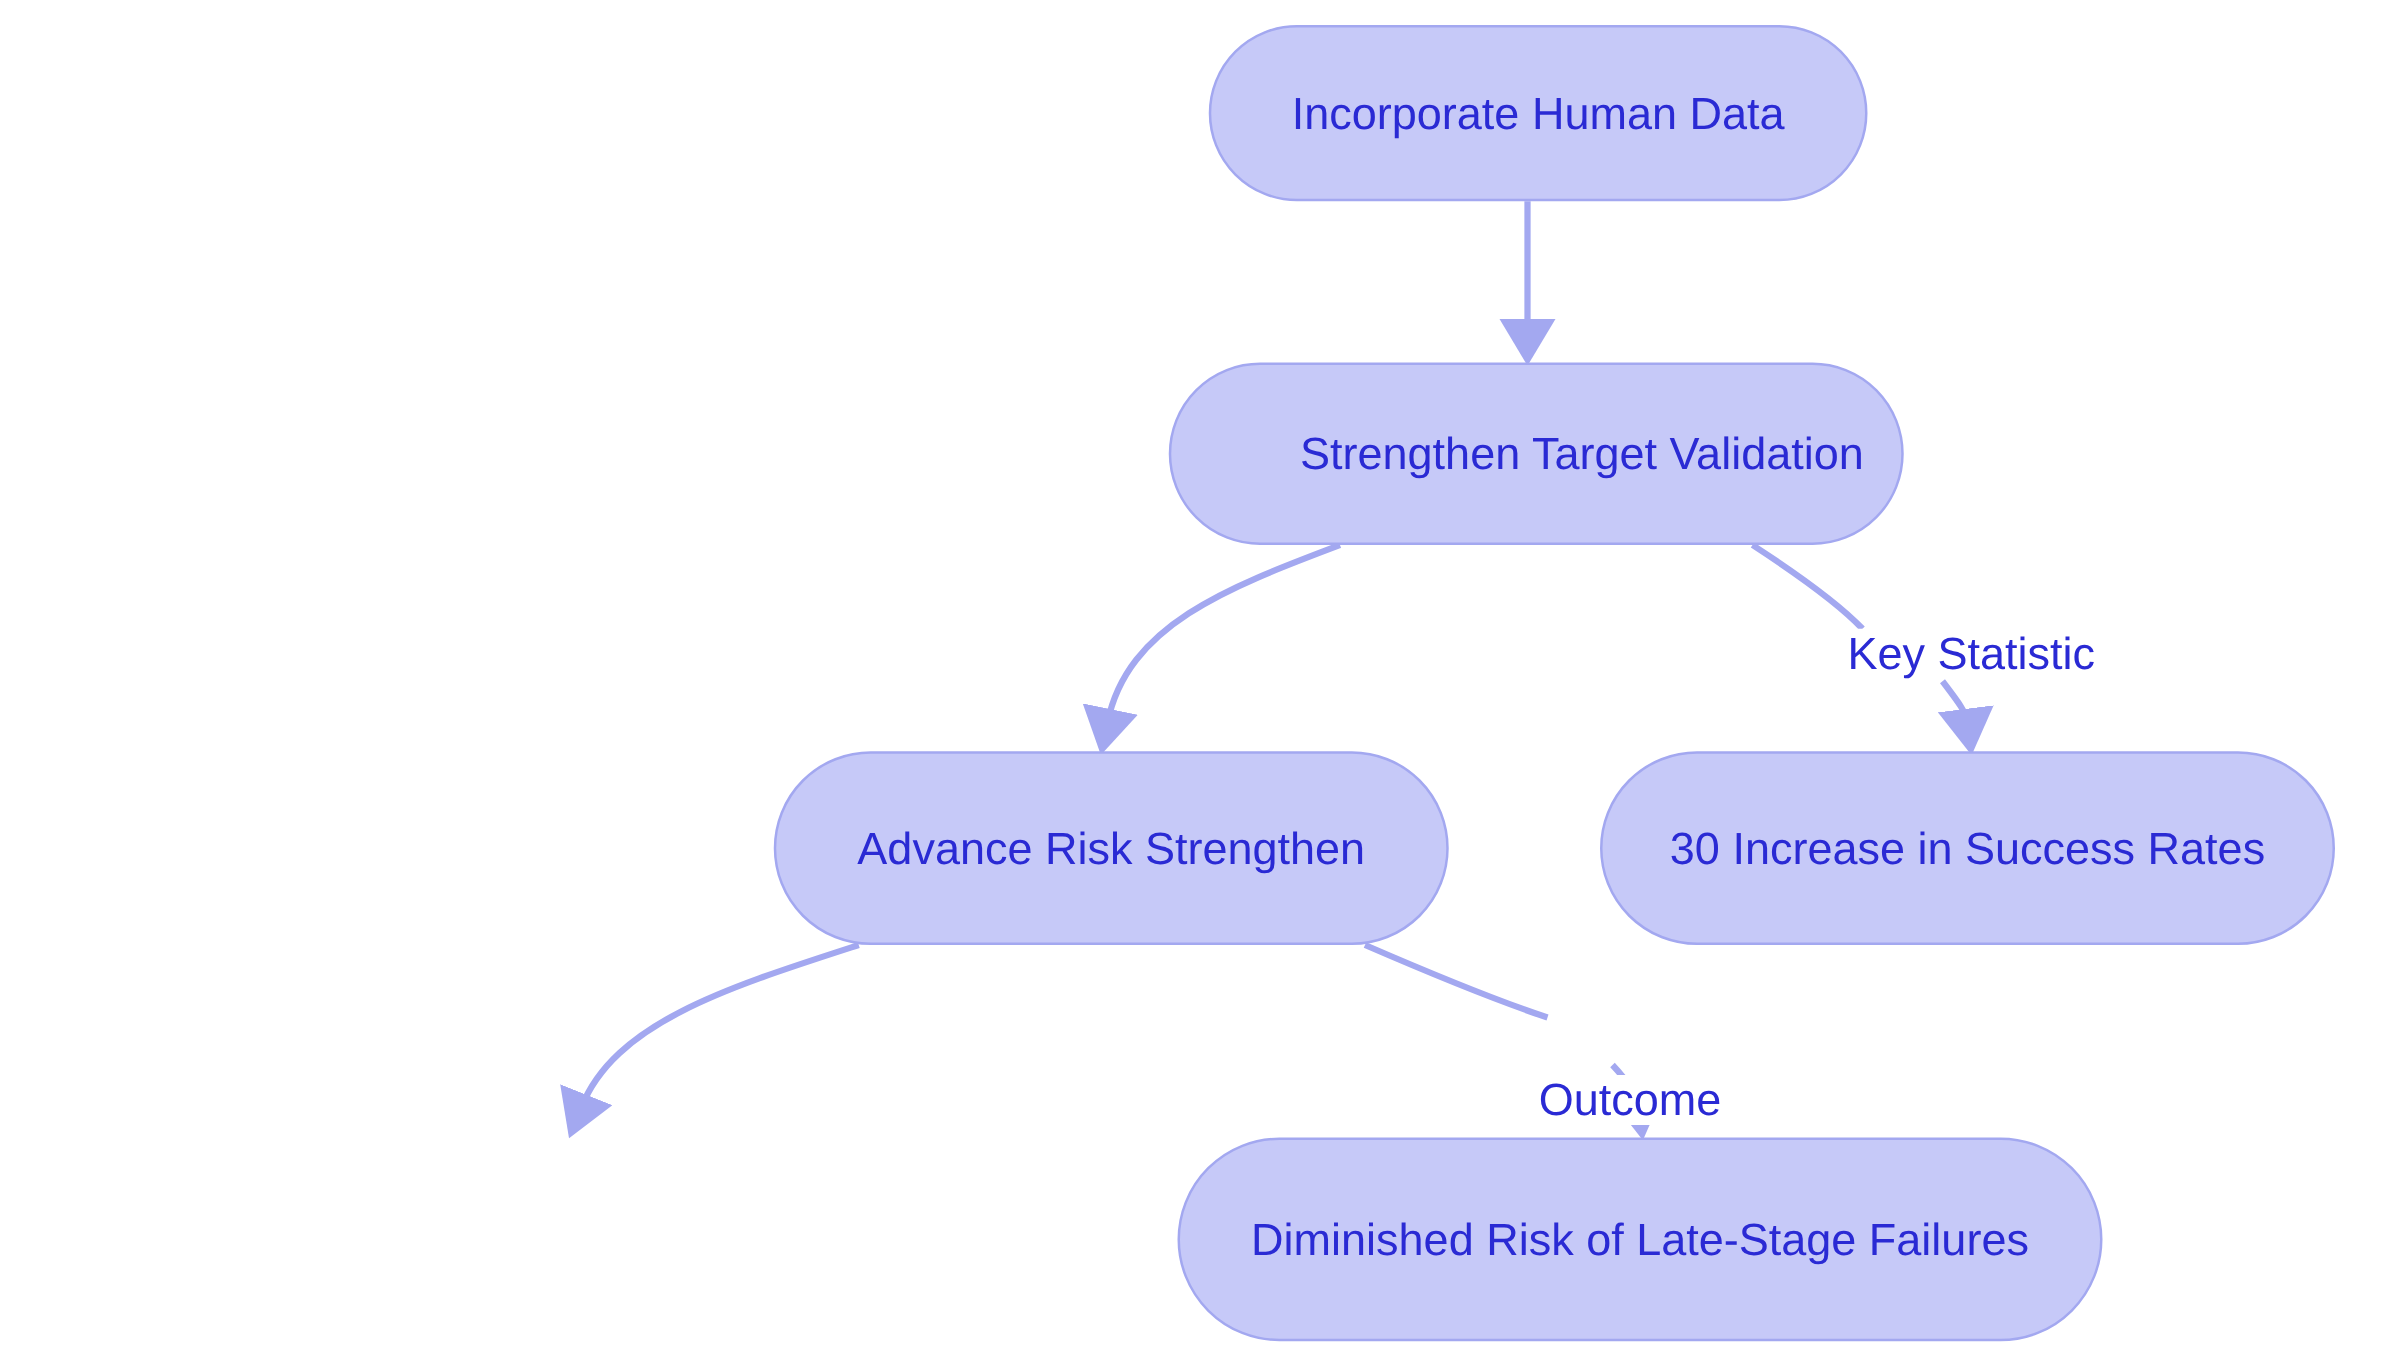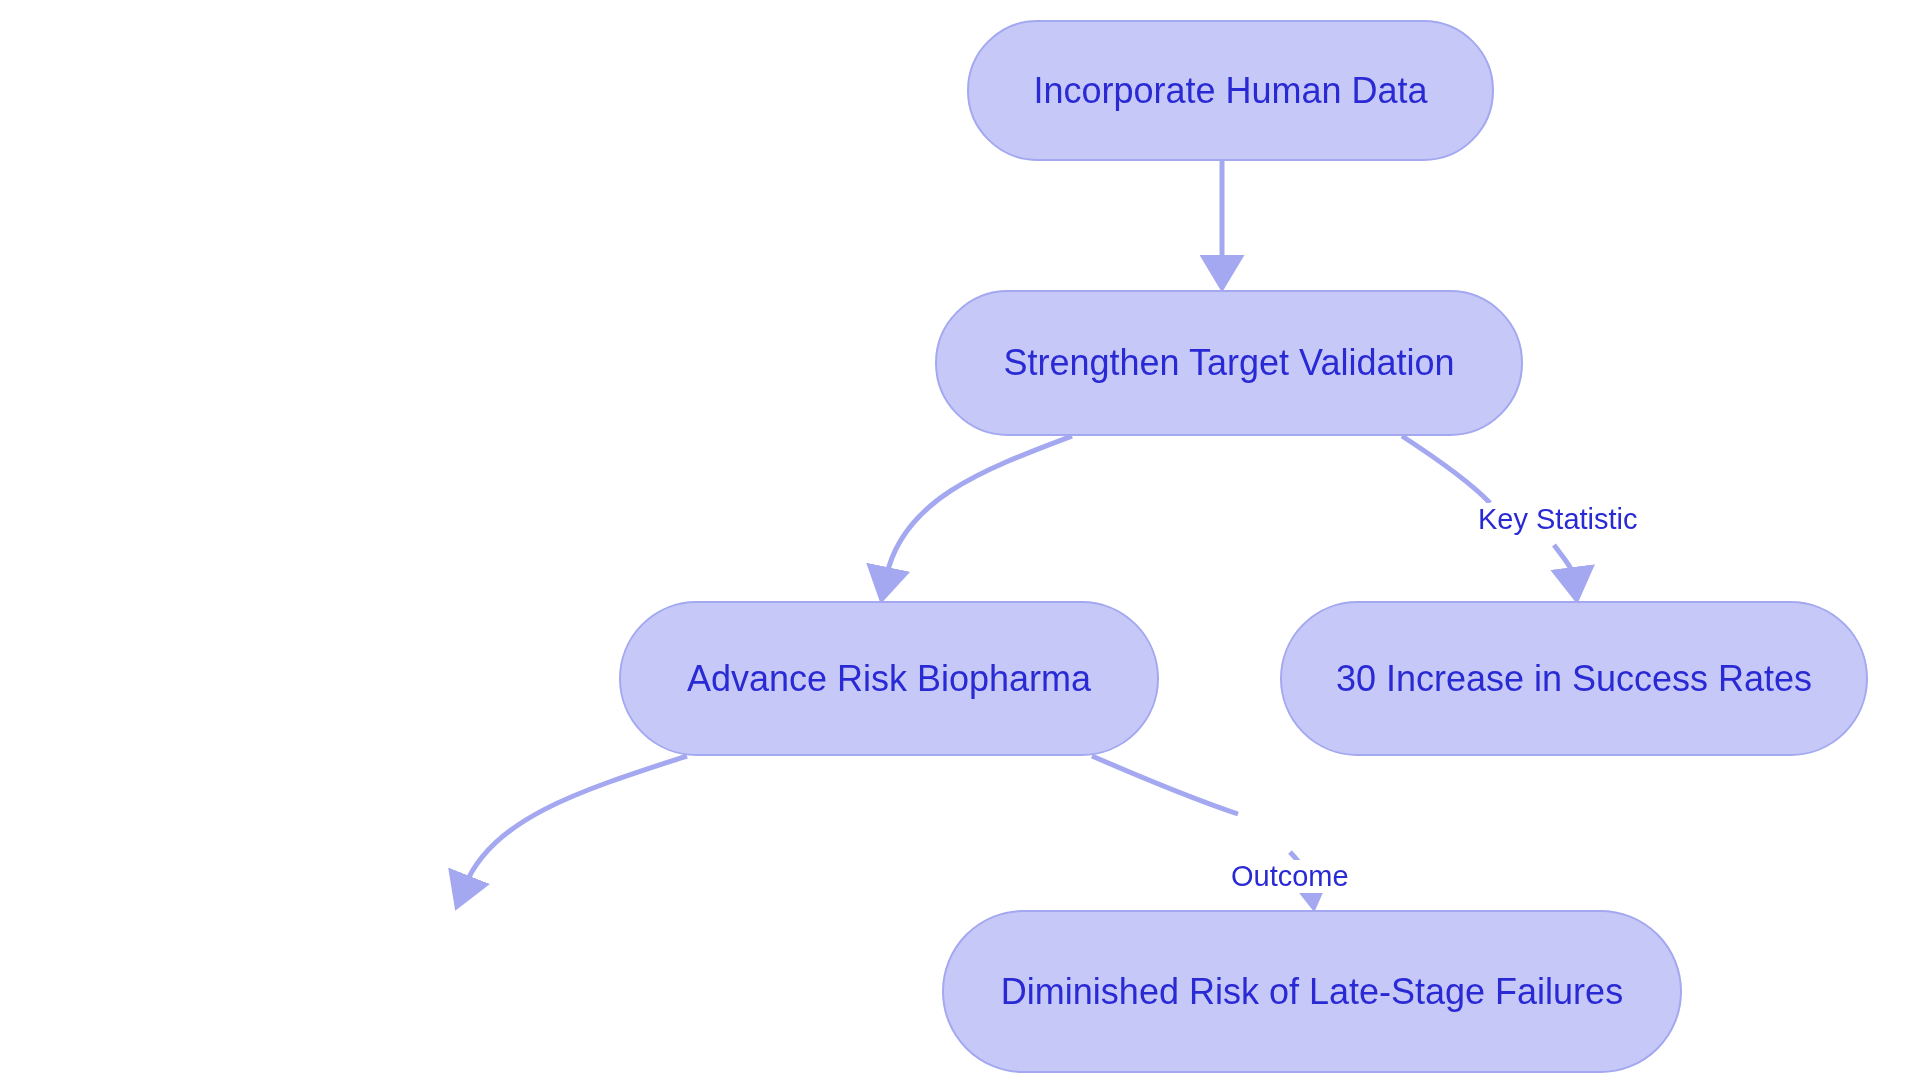--- a/index.html
+++ b/index.html
@@ -48,28 +48,28 @@
   .node-label {
     color: #2a2ad4;
     font-size: 36px;
     line-height: 1.2;
     padding: 0 30px;
   }
   .edge-label {
     position: absolute;
     color: #2a2ad4;
     font-family: "Liberation Sans", sans-serif;
-    font-size: 29px;
+    font-size: 36px;
     line-height: 1;
     white-space: nowrap;
     background: #ffffff;
     padding: 2px 6px;
   }
   #node-incorporate-human-data { left: 945px;  top: 20px;  width: 527px; height: 141px; }
-  #node-strengthen-target-validation { left: 913px;  top: 290px; width: 588px; height: 146px; }
+  #node-strengthen-target-validation { left: 913px;  top: 290px; width: 588px; height: 146px; justify-content: flex-end; }
   #node-advance-risk-assessment { left: 597px;  top: 601px; width: 540px; height: 155px; }
   #node-increase-success-rates { left: 1258px; top: 601px; width: 588px; height: 155px; }
   #node-collaboration-biopharma { left: 85px;   top: 910px; width: 714px; height: 163px; }
   #node-diminished-risk { left: 920px;  top: 910px; width: 740px; height: 163px; }
   #edge-label-key-statistic { left: 1450px; top: 503px; }
   #edge-label-outcome { left: 1203px; top: 860px; }
 </style>
 </head>
 <body>
 
@@ -97,21 +97,21 @@
 
   <div class="node" id="node-incorporate-human-data">
     <span class="node-label">Incorporate Human Data</span>
   </div>
 
   <div class="node" id="node-strengthen-target-validation">
     <span class="node-label">Strengthen Target Validation</span>
   </div>
 
   <div class="node" id="node-advance-risk-assessment">
-    <span class="node-label">Advance Risk Biopharma</span>
+    <span class="node-label">Advance Risk Strengthen</span>
   </div>
 
   <div class="node" id="node-increase-success-rates">
     <span class="node-label">30 Increase in Success Rates</span>
   </div>
 
 
   <div class="node" id="node-diminished-risk">
     <span class="node-label">Diminished Risk of Late-Stage Failures</span>
   </div>

